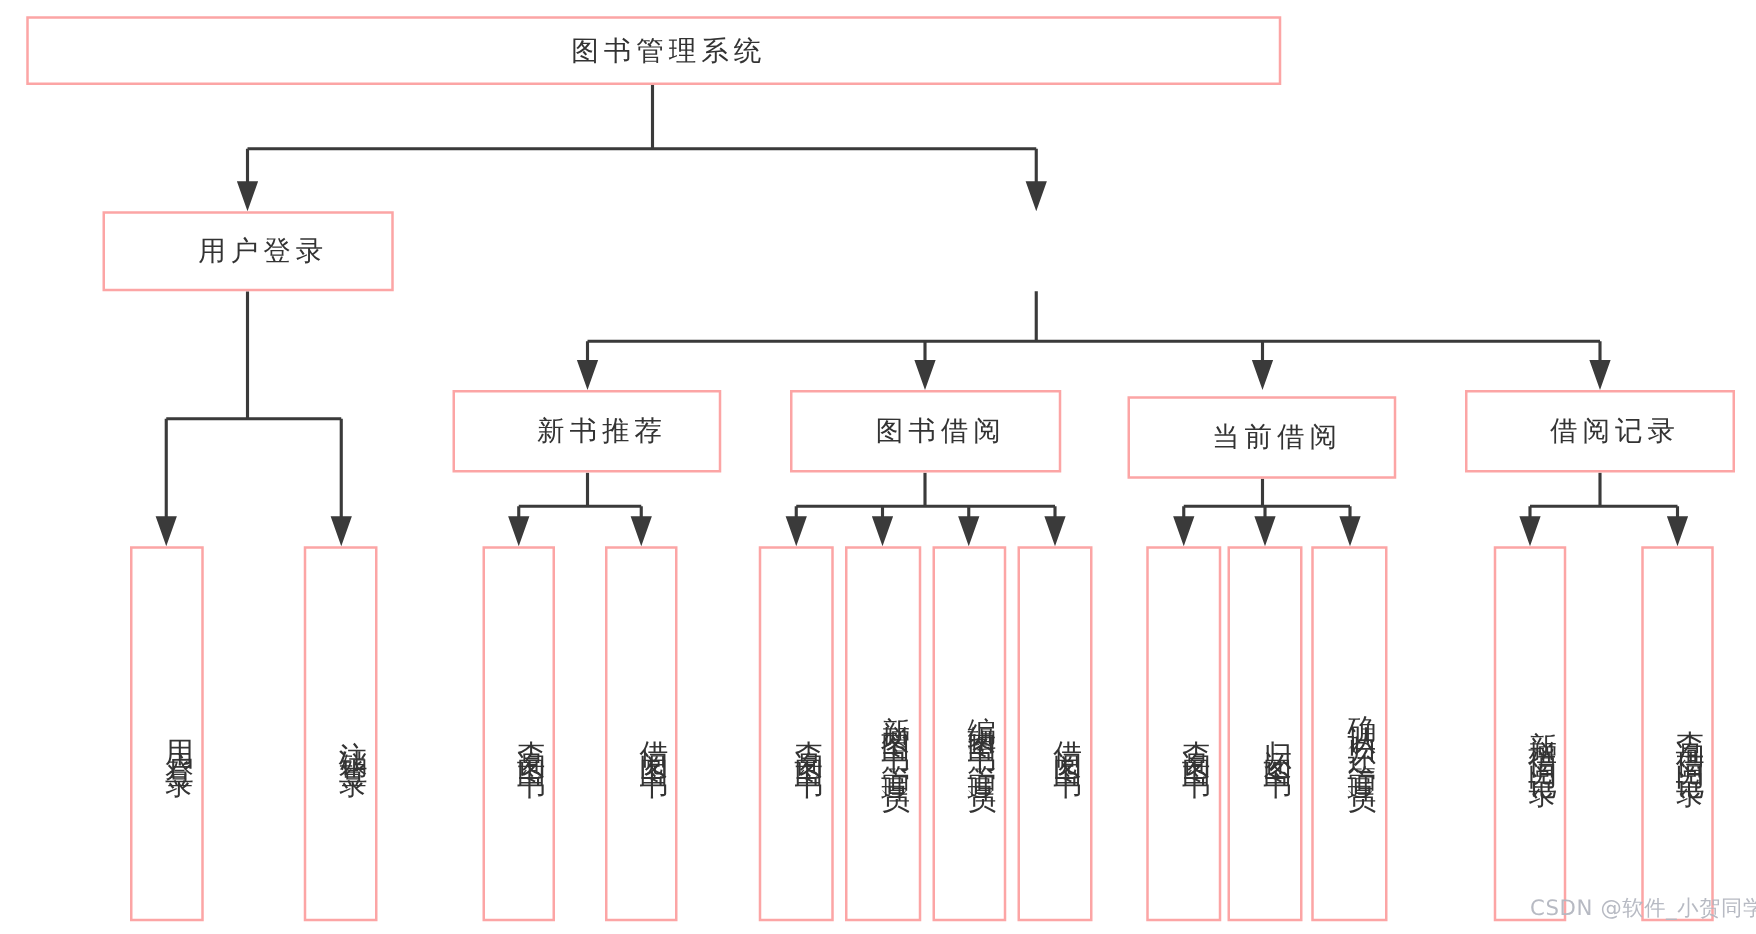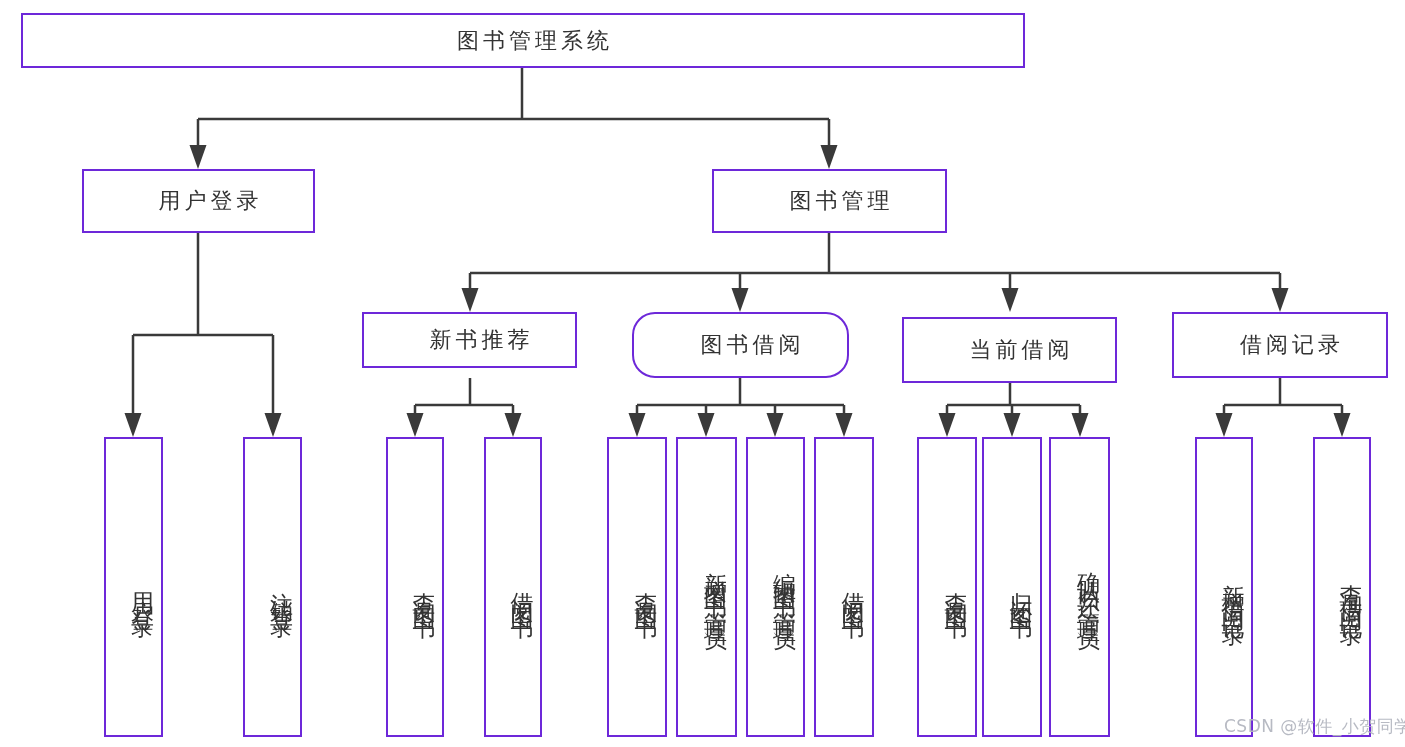--- a/index.html
+++ b/index.html
@@ -8,21 +8,21 @@
     width:1405px;height:747px;
     background:#ffffff;
     overflow:hidden;
     font-family:"DejaVu Sans","Liberation Sans",sans-serif;
     color:#333;
   }
   #connectors{position:absolute;left:0;top:0;width:1405px;height:747px;}
   .node{
     position:absolute;
     box-sizing:border-box;
-    border:2px solid #6d28d9;
+    border:2px solid #fca5a5;
     background:#ffffff;
     display:flex;
     align-items:center;
     justify-content:center;
     padding-left:20px;
   }
   .node .label{
     color:#333333;
     white-space:nowrap;
   }
@@ -78,28 +78,25 @@
              M1215.5 413L1232.5 413L1224 437Z M1333.5 413L1350.5 413L1342 437Z"></path>
   </svg>
 
   <div class="node h" style="left:21px;top:13px;width:1004px;height:55px;">
     <span class="label">图书管理系统</span>
   </div>
 
   <div class="node h" style="left:82px;top:169px;width:233px;height:64px;">
     <span class="label">用户登录</span>
   </div>
-  <div class="node h" style="left:712px;top:169px;width:235px;height:64px;">
-    <span class="label">图书管理</span>
-  </div>
 
-  <div class="node h" style="left:362px;top:312px;width:215px;height:56px;text-align:center;">
+  <div class="node h" style="left:362px;top:312px;width:215px;height:66px;text-align:center;">
     <span class="label">新书推荐</span>
   </div>
-  <div class="node h" style="left:632px;top:312px;width:217px;height:66px;border-radius:23px;">
+  <div class="node h" style="left:632px;top:312px;width:217px;height:66px;">
     <span class="label">图书借阅</span>
   </div>
   <div class="node h" style="left:902px;top:317px;width:215px;height:66px;">
     <span class="label">当前借阅</span>
   </div>
   <div class="node h" style="left:1172px;top:312px;width:216px;height:66px;">
     <span class="label">借阅记录</span>
   </div>
 
   <div class="node v" style="left:104px;top:437px;width:59px;height:300px;">

